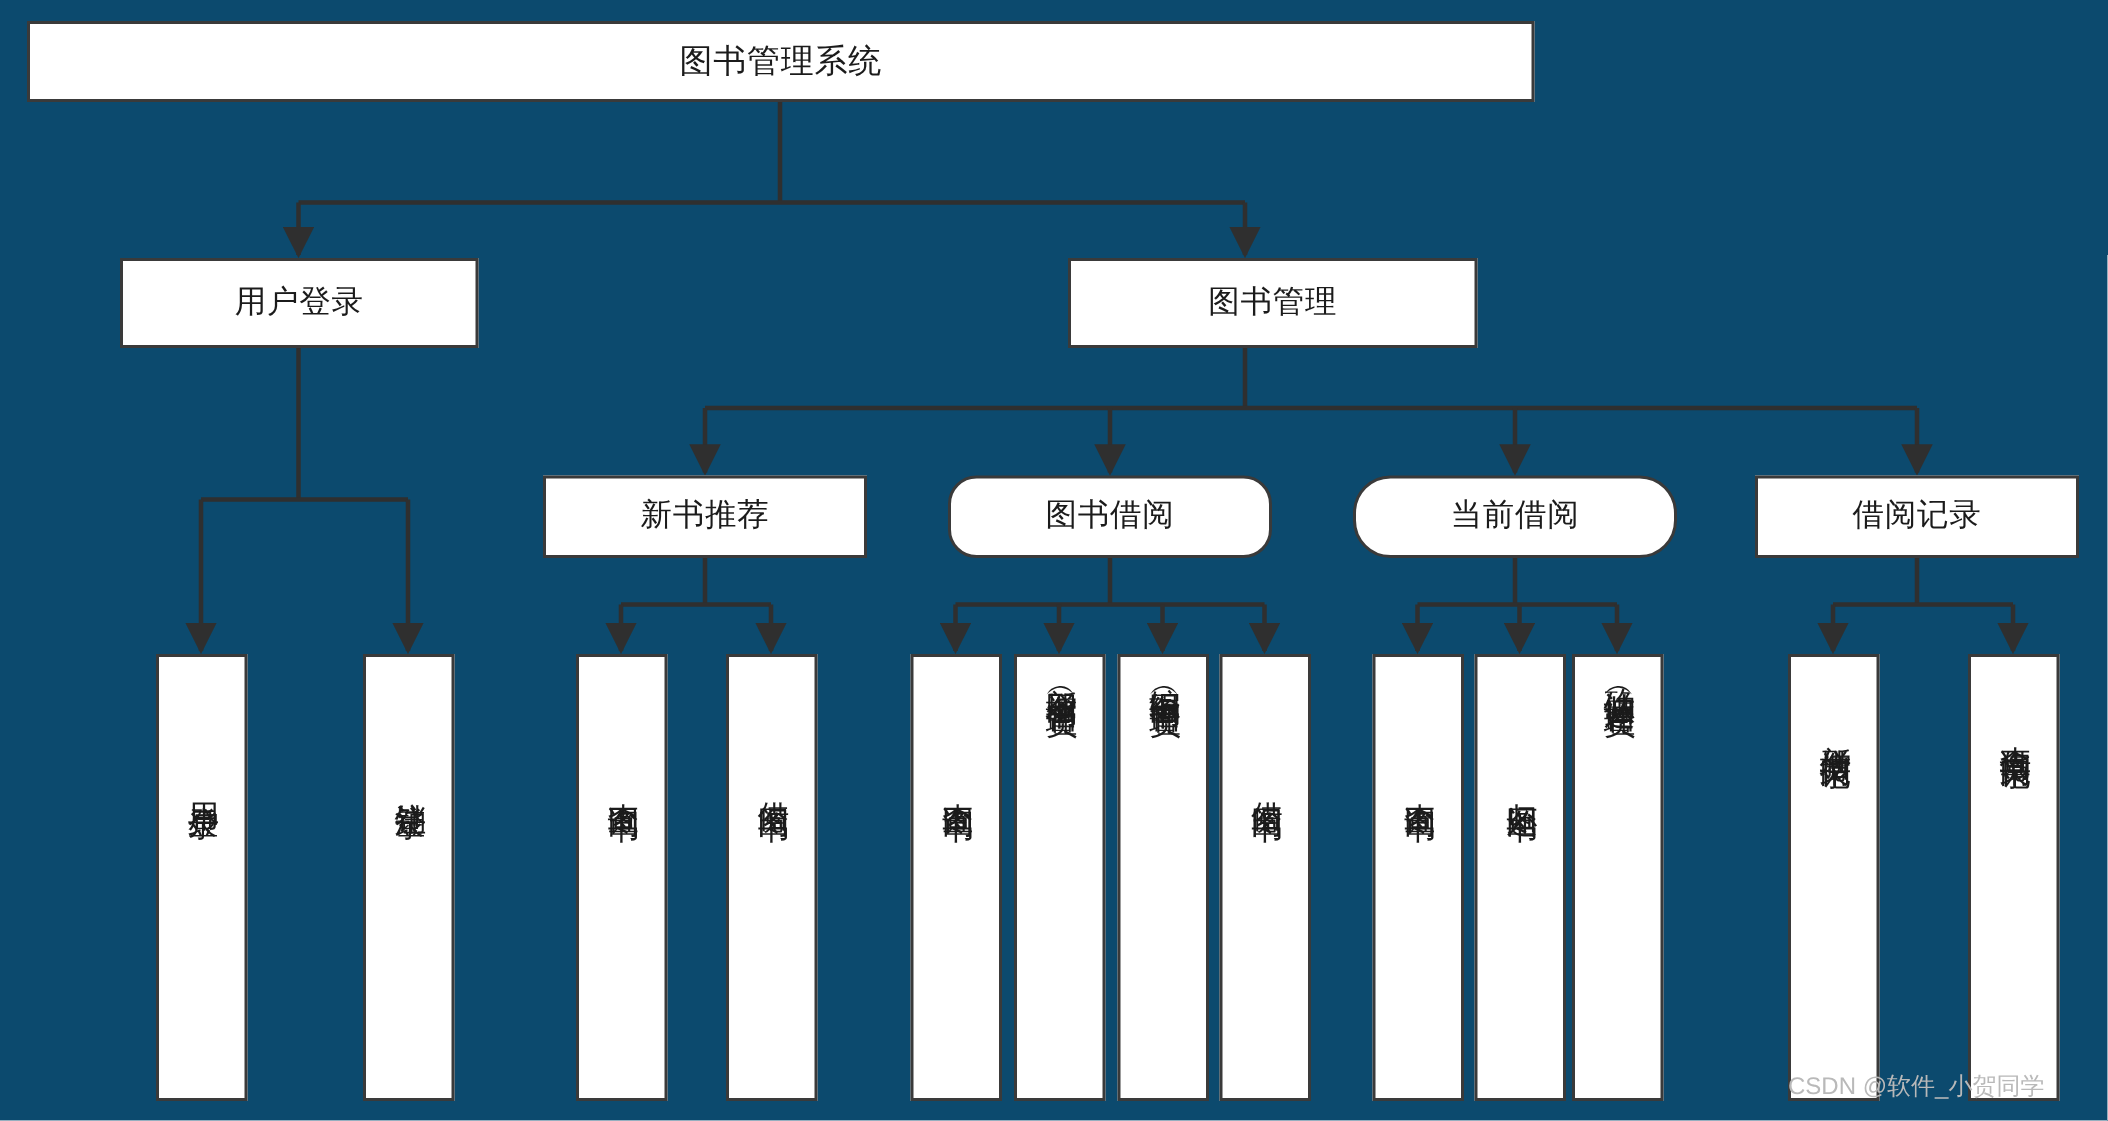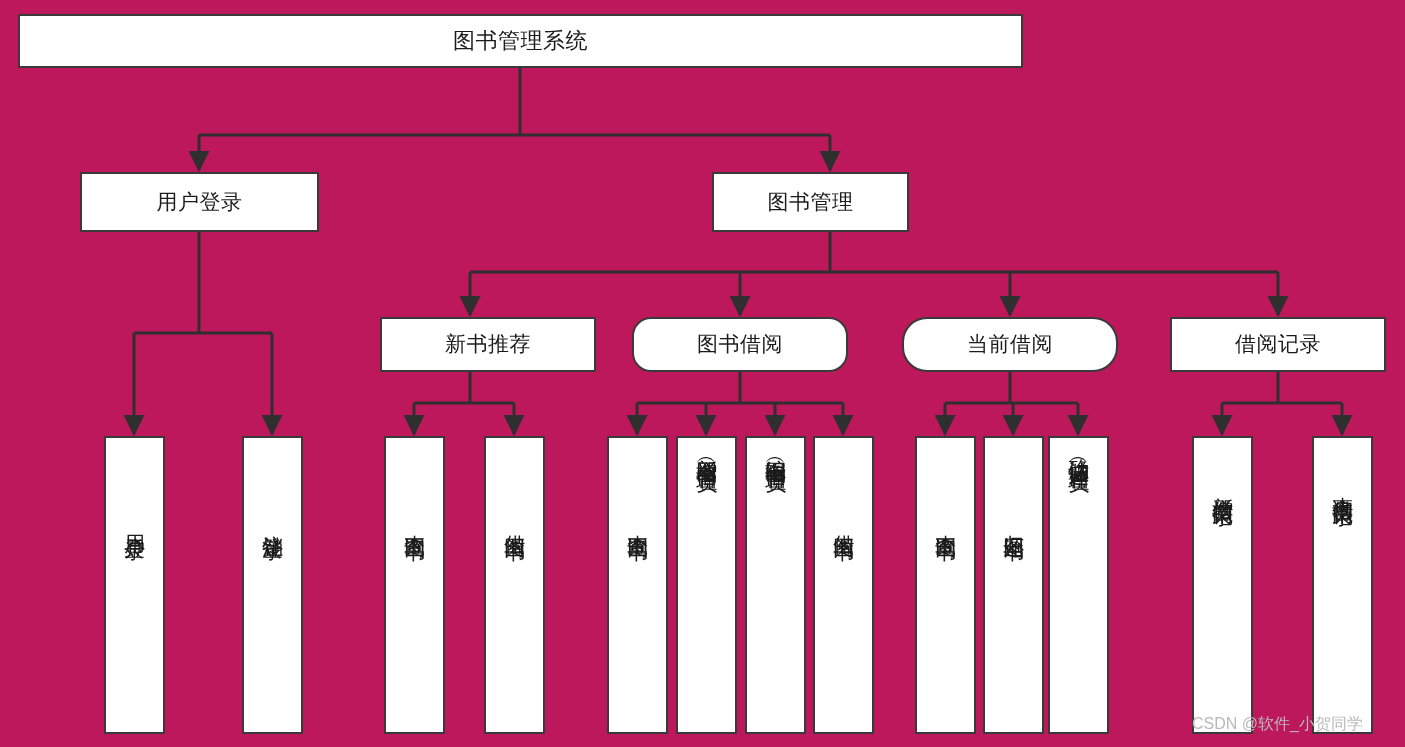--- a/index.html
+++ b/index.html
@@ -7,21 +7,21 @@
     padding: 0;
     background: #ffffff;
   }
   body {
     font-family: "Liberation Sans", "DejaVu Sans", sans-serif;
   }
   #diagram {
     position: relative;
     width: 1405px;
     height: 747px;
-    background: #be185d;
+    background: #0c4a6e;
     overflow: hidden;
   }
   #connectors {
     position: absolute;
     left: 0;
     top: 0;
     width: 1405px;
     height: 747px;
     pointer-events: none;
   }
@@ -129,25 +129,25 @@
     </g>
   </svg>
 
   <div class="node horiz root" style="left:18px; top:14px; width:1005px; height:54px;">
     <span class="label">图书管理系统</span>
   </div>
 
   <div class="node horiz" style="left:80px; top:172px; width:239px; height:60px;">
     <span class="label">用户登录</span>
   </div>
-  <div class="node horiz" style="left:712px; top:172px; width:197px; height:60px;">
+  <div class="node horiz" style="left:712px; top:172px; width:273px; height:60px;">
     <span class="label">图书管理</span>
   </div>
 
-  <div class="node horiz" style="left:380px; top:317px; width:216px; height:55px;">
+  <div class="node horiz" style="left:362px; top:317px; width:216px; height:55px;">
     <span class="label">新书推荐</span>
   </div>
   <div class="node horiz" style="left:632px; top:317px; width:216px; height:55px;border-radius:19px;">
     <span class="label">图书借阅</span>
   </div>
   <div class="node horiz" style="left:902px; top:317px; width:216px; height:55px;border-radius:25px;">
     <span class="label">当前借阅</span>
   </div>
   <div class="node horiz" style="left:1170px; top:317px; width:216px; height:55px;">
     <span class="label">借阅记录</span>

